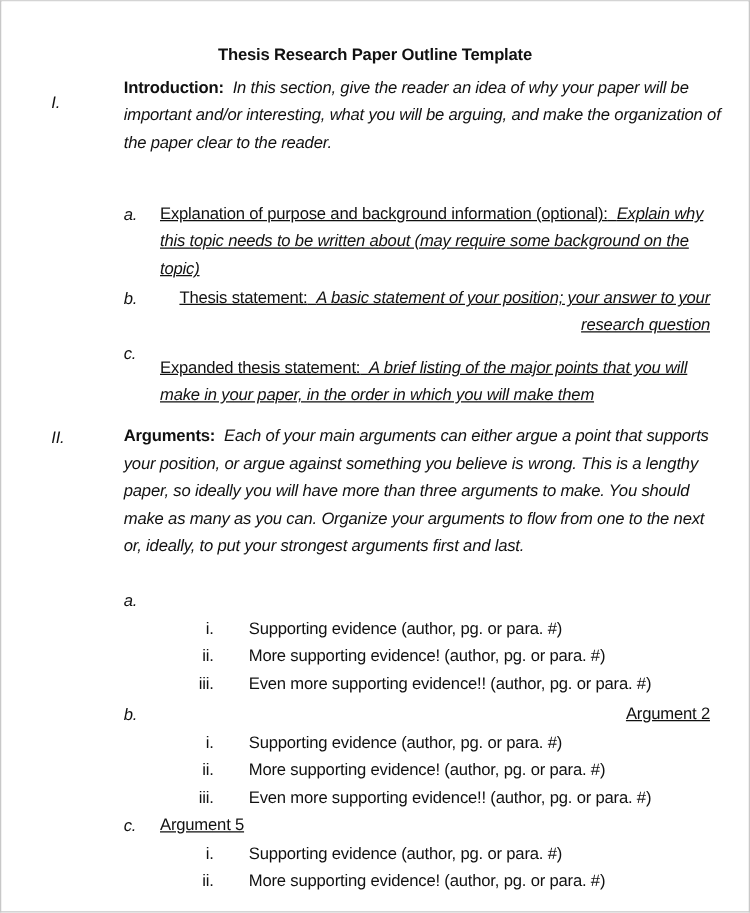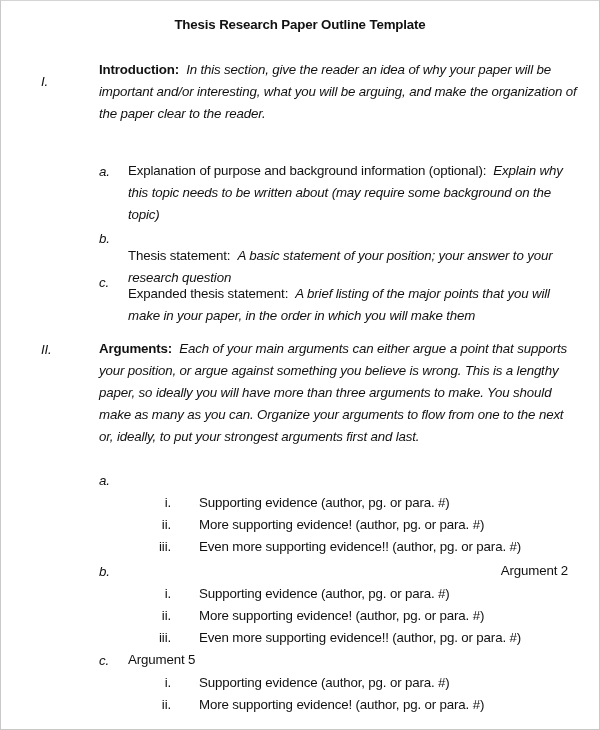--- a/index.html
+++ b/index.html
@@ -10,29 +10,29 @@
     box-sizing: border-box;
     border: 1px solid #c8c8c8;
     border-top-color: #d4d4d4;
     background: #ffffff;
     font-family: "Liberation Sans", sans-serif;
     font-size: 13.3px;
     color: #111111;
     letter-spacing: -0.15px;
   }
   .title {
-    position: absolute; left: 0; right: 0; top: 16px;
+    position: absolute; left: 0; right: 0; top: 35px;
     text-align: center; font-weight: bold; font-size: 13.3px;
   }
   .sec-num { position: absolute; left: 40px; font-style: italic; }
   .sec-body { position: absolute; left: 98px; width: 480px; line-height: 22px; }
   .lead { font-weight: bold; }
   .it { font-style: italic; }
   .sub-letter { position: absolute; left: 98px; font-style: italic; }
-  .sub-body { position: absolute; left: 127px; width: 440px; line-height: 22px; }
+  .sub-body { position: absolute; left: 127px; width: 440px; line-height: 22px; text-decoration: underline; }
   .roman { position: absolute; width: 30px; text-align: right; left: 140px; }
   .ev { position: absolute; left: 198px; }
 </style>
 </head>
 <body>
 
 <div class="page">
 
   <div class="title">Thesis Research Paper Outline Template</div>
 
@@ -42,21 +42,21 @@
     <span class="it">In this section, give the reader an idea of why your paper will be important and/or interesting, what you will be arguing, and make the organization of the paper clear to the reader.</span>
   </div>
 
   <div class="sub-letter" style="top:163px;">a.</div>
   <div class="sub-body" style="top:159px;">
     <span>Explanation of purpose and background information (optional):</span>&nbsp;
     <span class="it">Explain why this topic needs to be written about (may require some background on the topic)</span>
   </div>
 
   <div class="sub-letter" style="top:230px;">b.</div>
-  <div class="sub-body" style="top:244px;">
+  <div class="sub-body" style="top:226px;text-align:right;">
     <span>Thesis statement:</span>&nbsp;
     <span class="it">A basic statement of your position; your answer to your research question</span>
   </div>
 
   <div class="sub-letter" style="top:274px;">c.</div>
   <div class="sub-body" style="top:282px;">
     <span>Expanded thesis statement:</span>&nbsp;
     <span class="it">A brief listing of the major points that you will make in your paper, in the order in which you will make them</span>
   </div>
 

